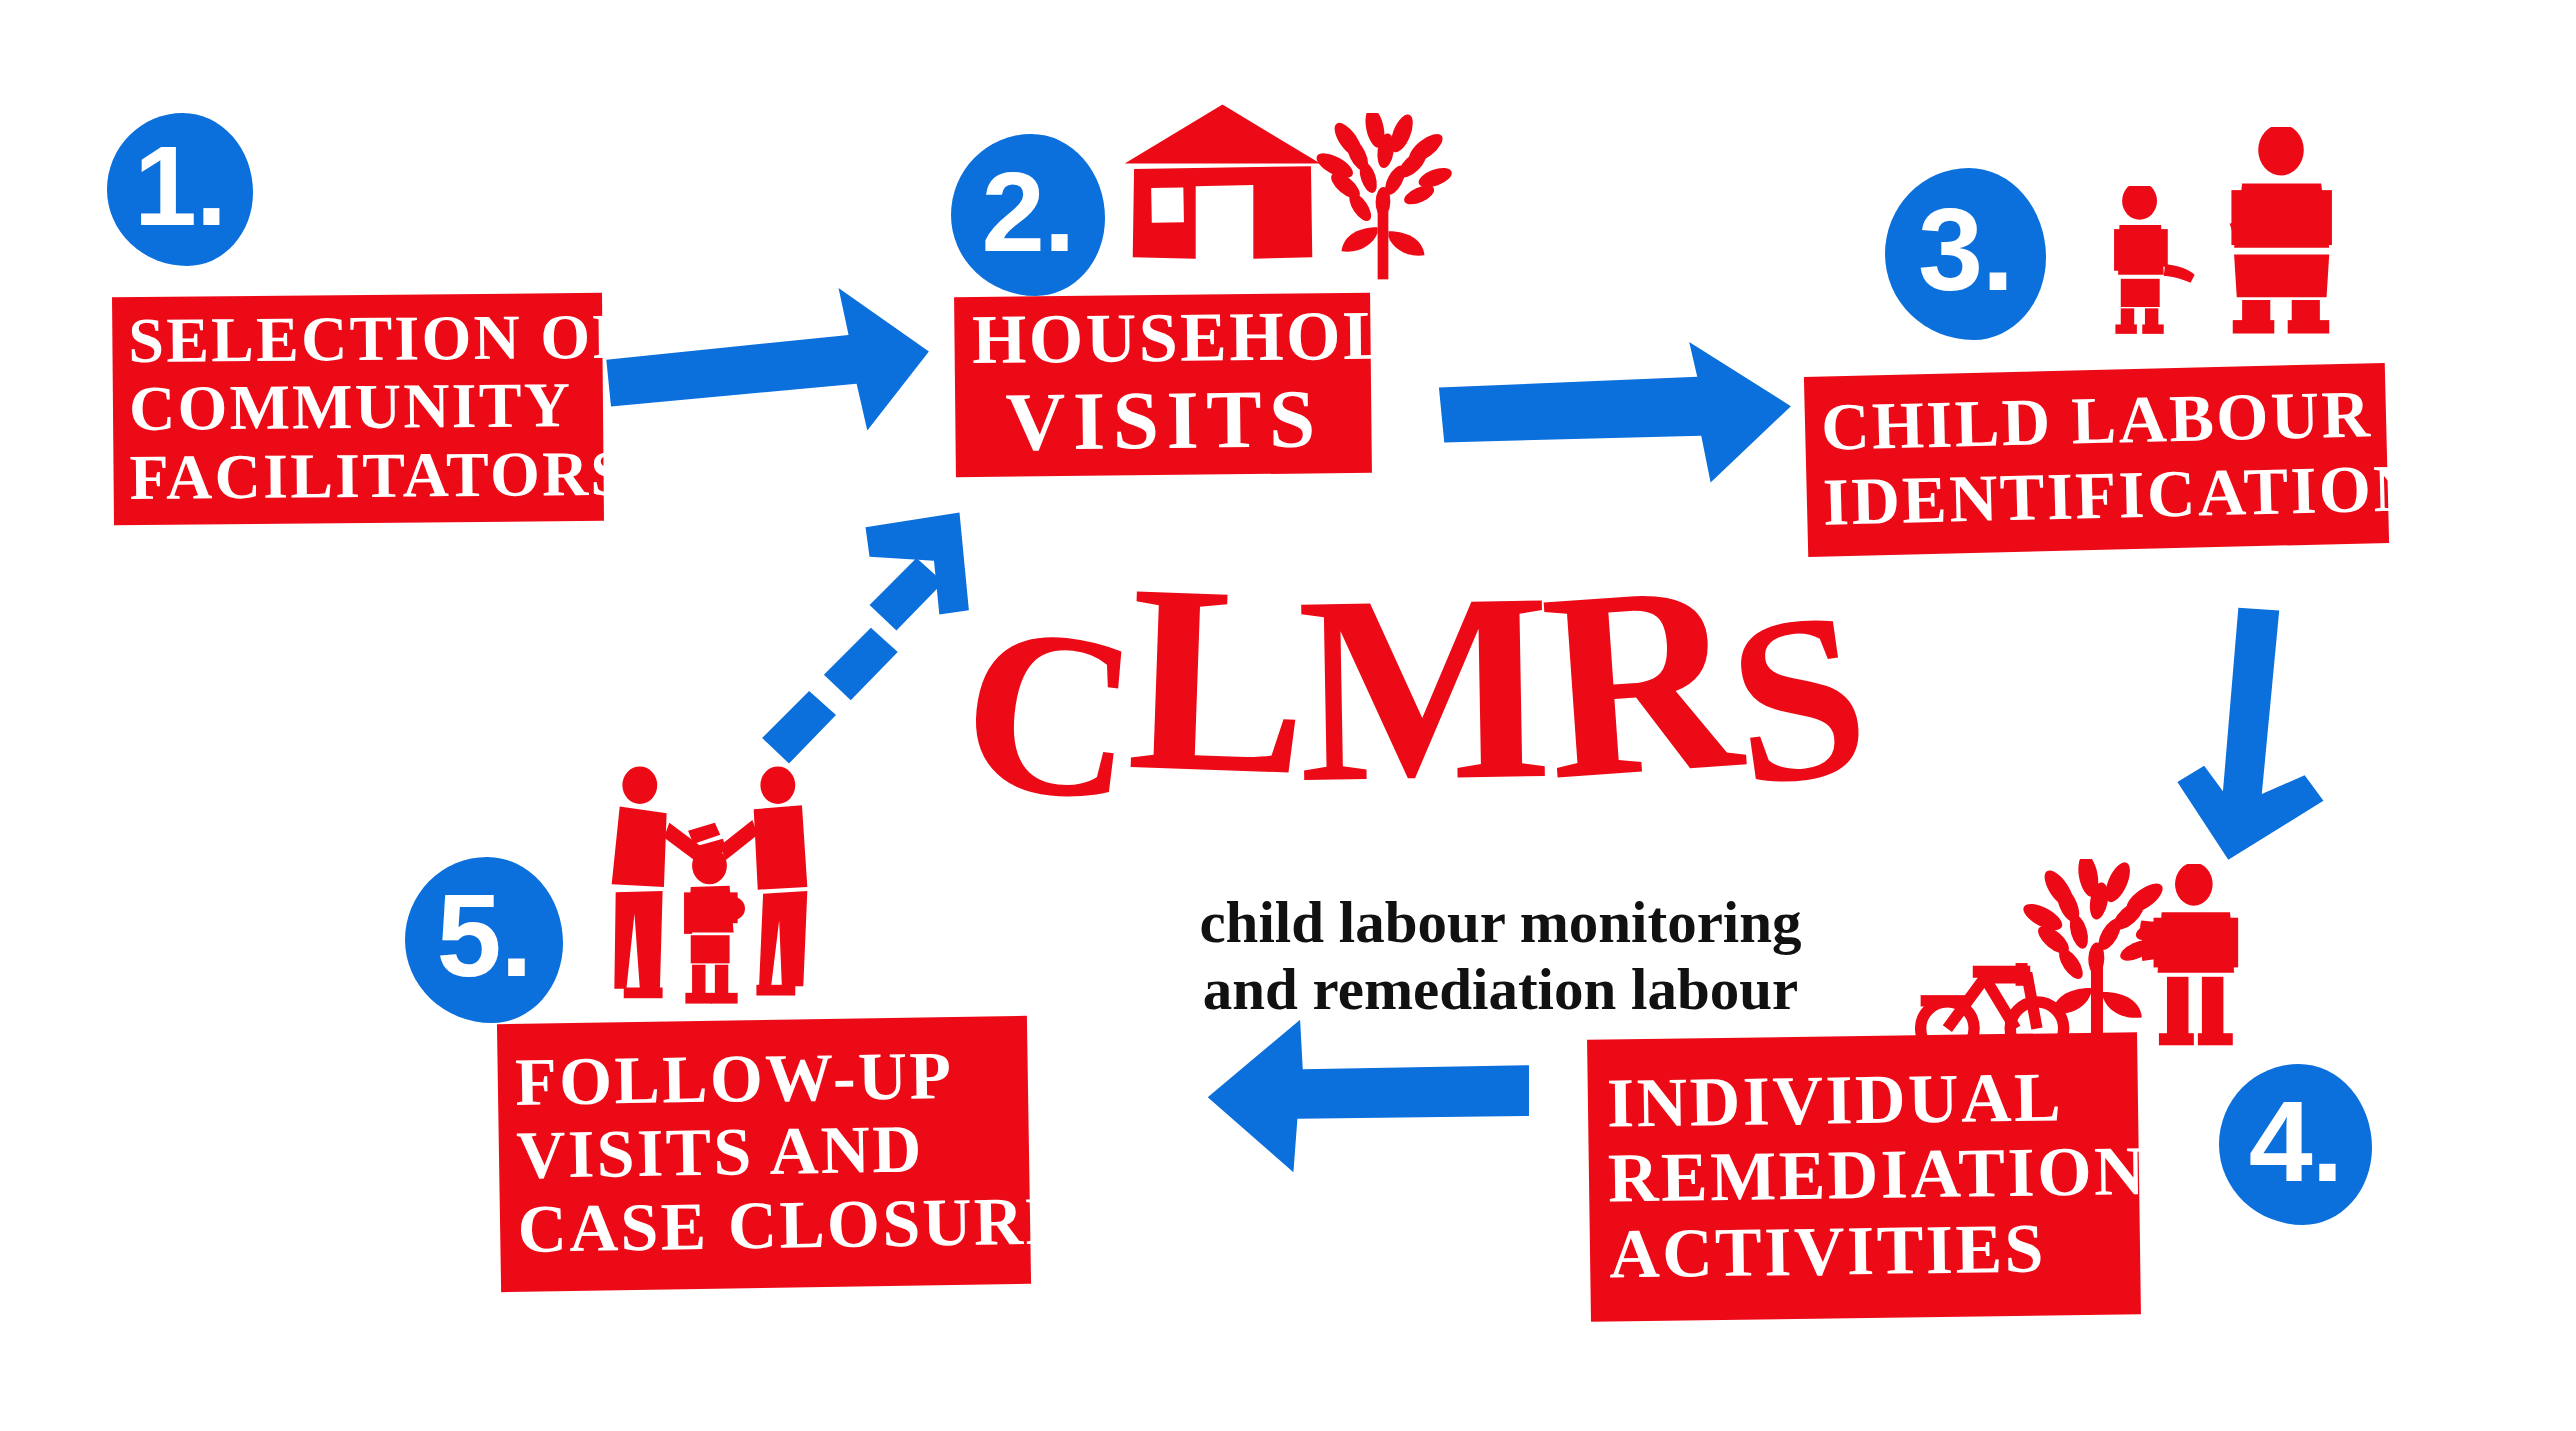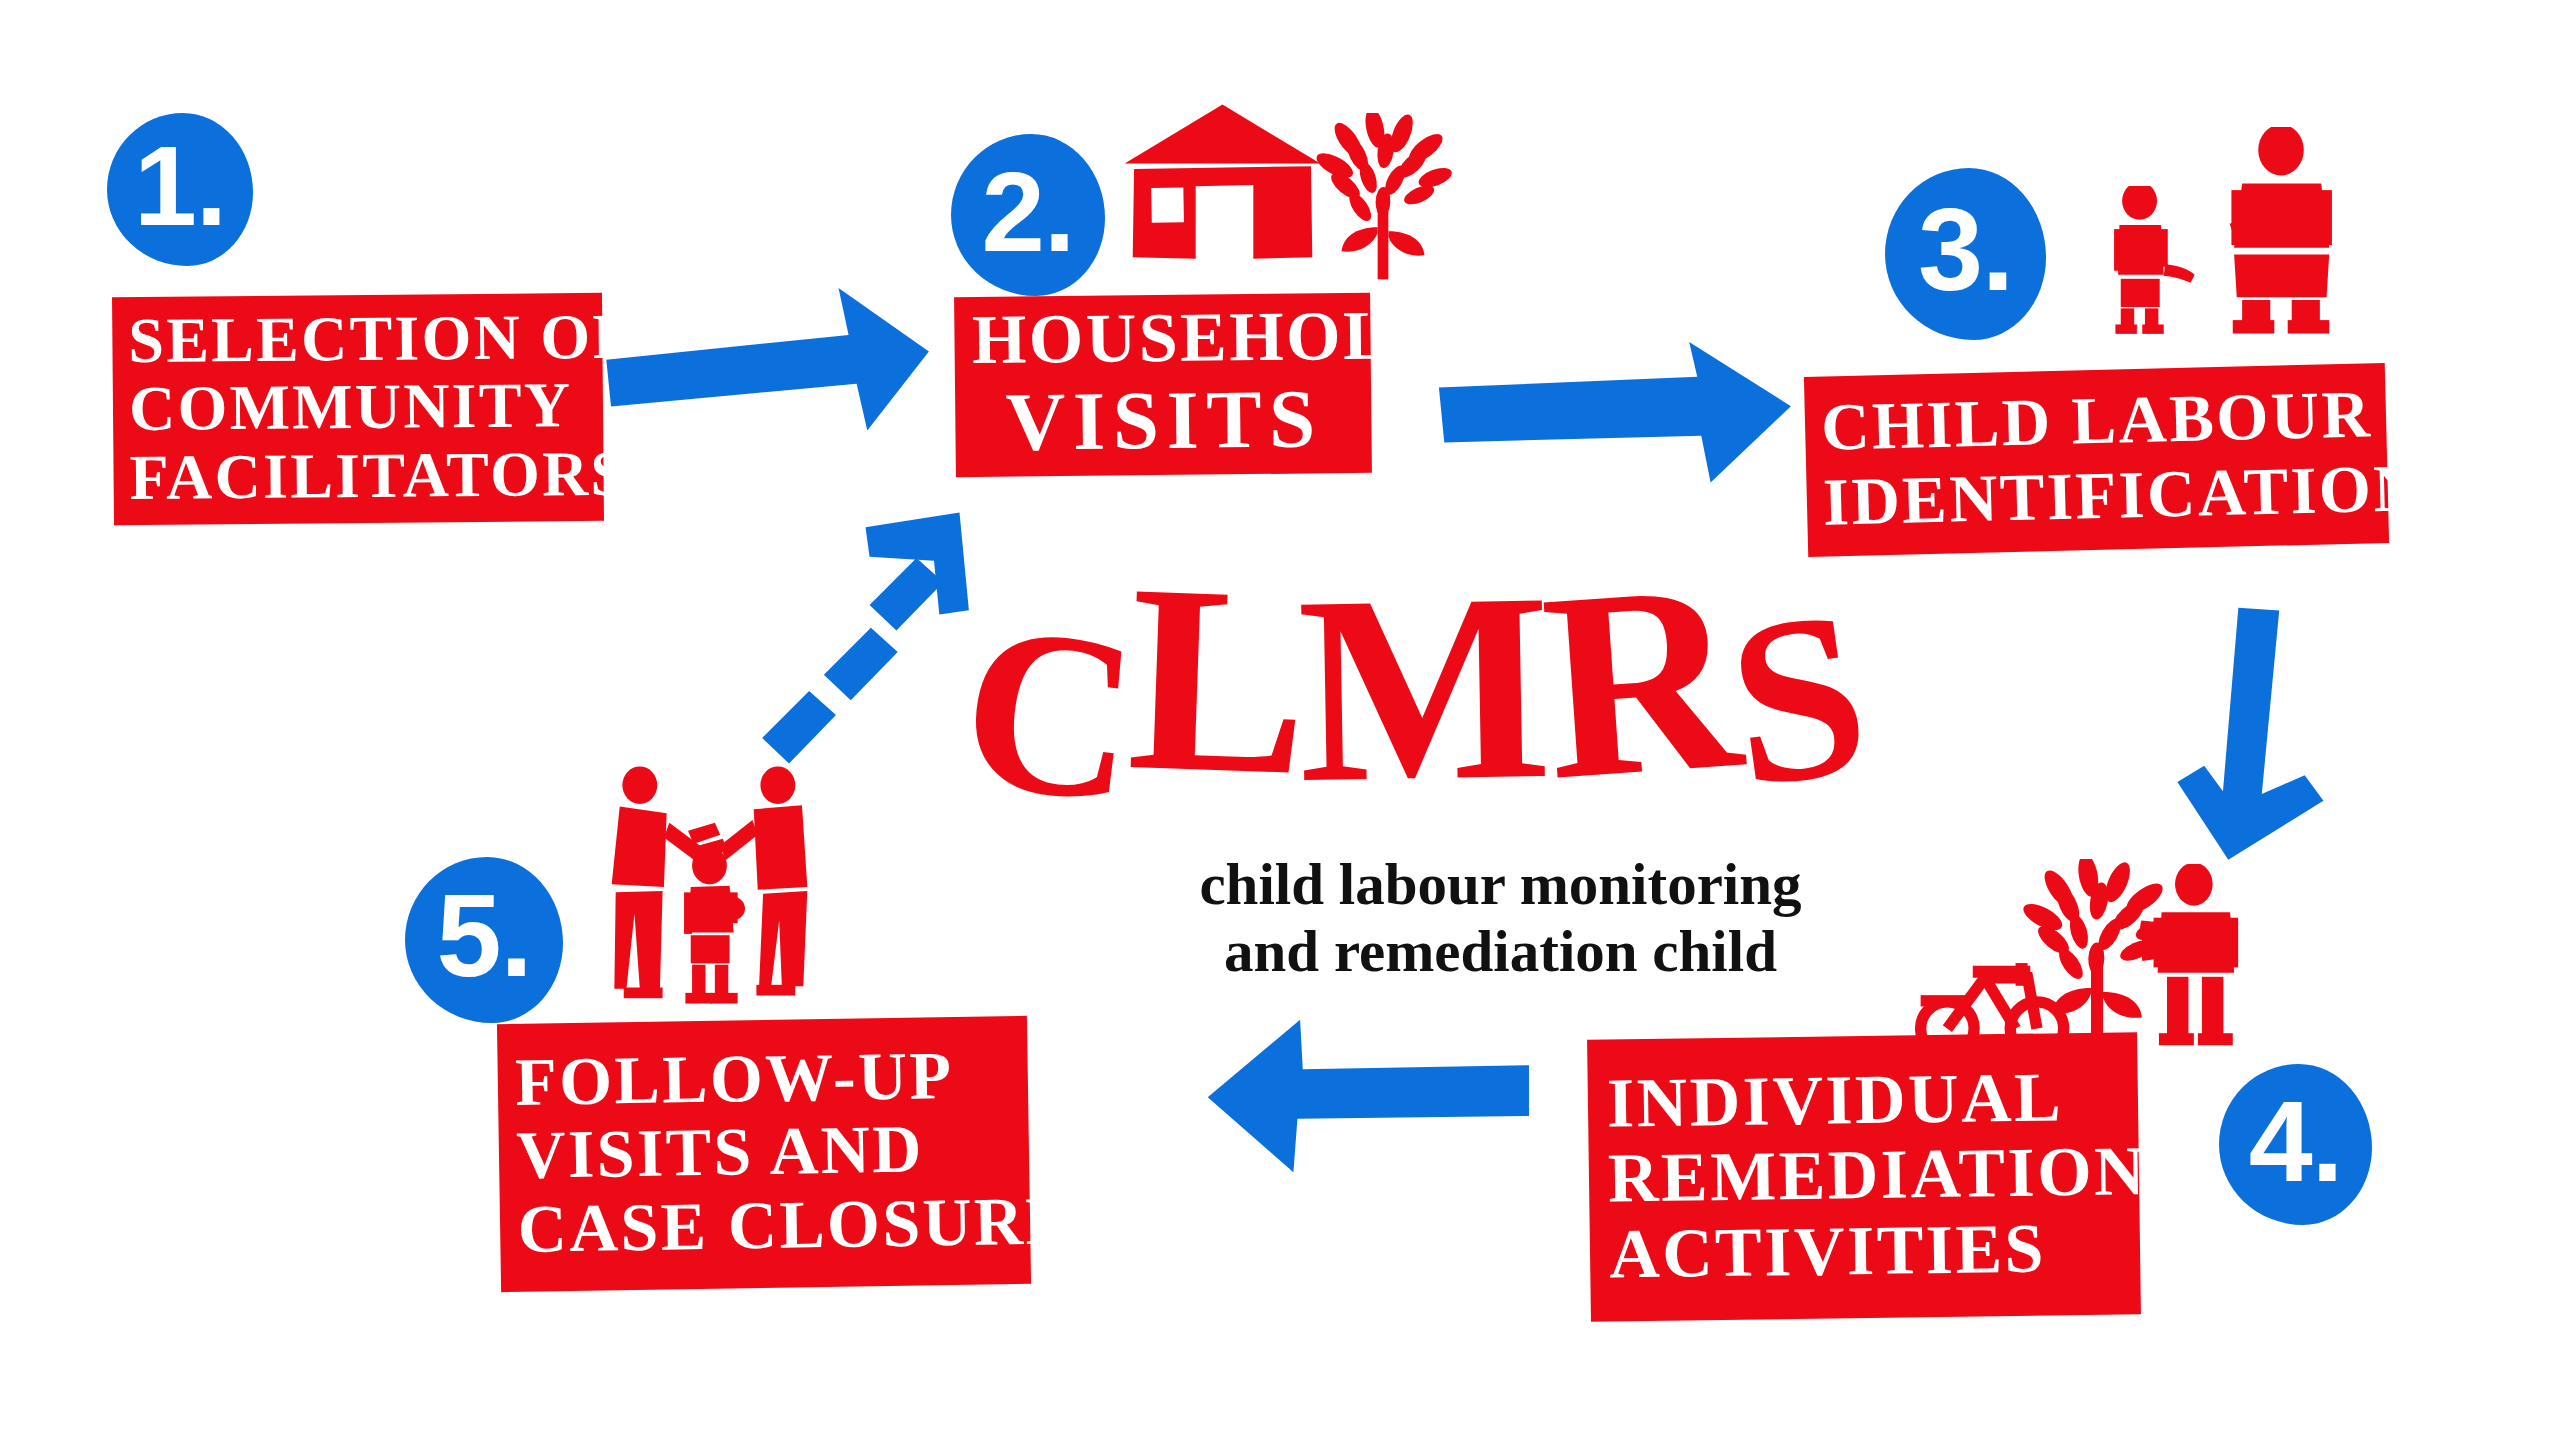--- a/index.html
+++ b/index.html
@@ -183,23 +183,23 @@
   <div class="arrow" style="left:2168px;top:593px;width:201px;height:272px;">
     <svg width="201" height="272" viewBox="0 0 300 406" xmlns="http://www.w3.org/2000/svg">
       <polygon points="105,22 166,26 140,300 204,272 232,310 90,398 14,282 54,258 82,296" fill="#0B6FDC"></polygon>
     </svg>
   </div>
 
   <div class="wordmark" style="left:967px;top:550px;font-size:268px;">
     <span class="l" style="transform:rotate(6deg) translateY(19px);font-size:236px;">C</span><span class="l" style="transform:rotate(2deg) translateY(-4px);margin-left:-9.4px;">L</span><span class="l" style="transform:rotate(-1deg) translateY(4px);margin-left:-12px;">M</span><span class="l" style="transform:rotate(-4deg) translateY(-2.7px);margin-left:-6.7px;">R</span><span class="l" style="transform:rotate(-8deg) translateY(4px);margin-left:-8px;font-size:236px;">S</span>
   </div>
 
-  <div class="subtitle" style="left:1118px;top:851px;width:765px;font-size:59px;">
+  <div class="subtitle" style="left:1118px;top:889px;width:765px;font-size:59px;">
     <span class="sl">child labour monitoring</span>
-    <span class="sl">and remediation child</span>
+    <span class="sl">and remediation labour</span>
   </div>
 
   <div class="icon" style="left:1915px;top:939px;width:161px;height:127px;">
     <svg width="161" height="127" viewBox="0 0 240 190" xmlns="http://www.w3.org/2000/svg">
       <g fill="none" stroke="#ED0A17" stroke-width="17">
         <circle cx="48" cy="134" r="40"></circle>
         <circle cx="182" cy="134" r="40"></circle>
         <path d="M48,134 L104,58 L168,58 L182,134"></path>
         <path d="M104,58 L150,134"></path>
       </g>

